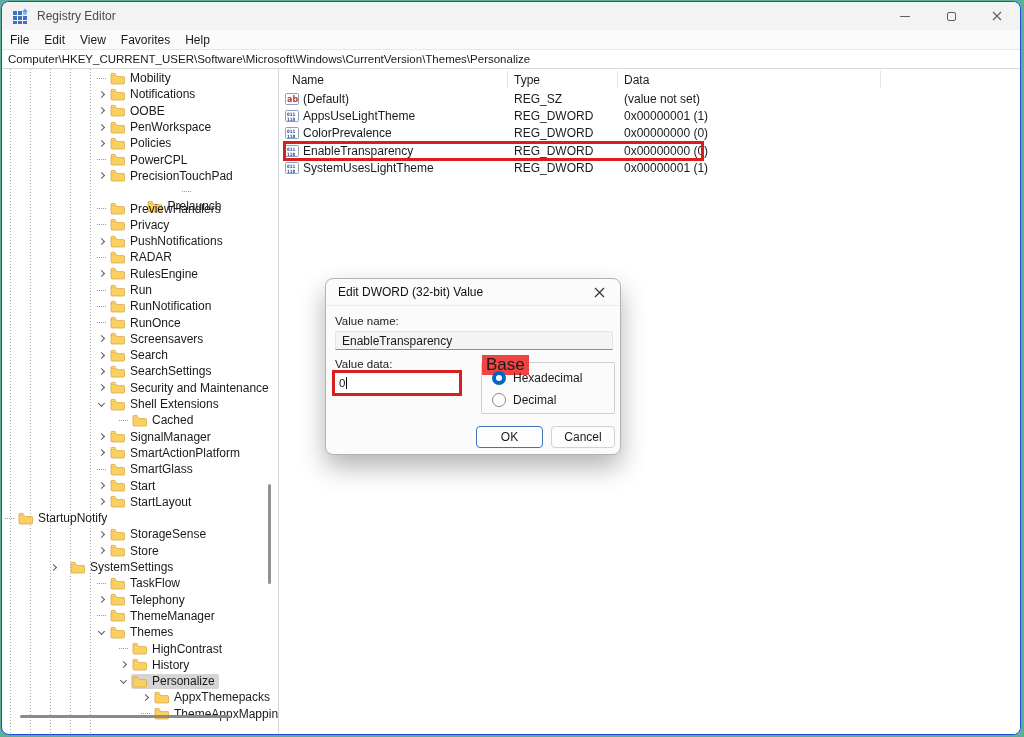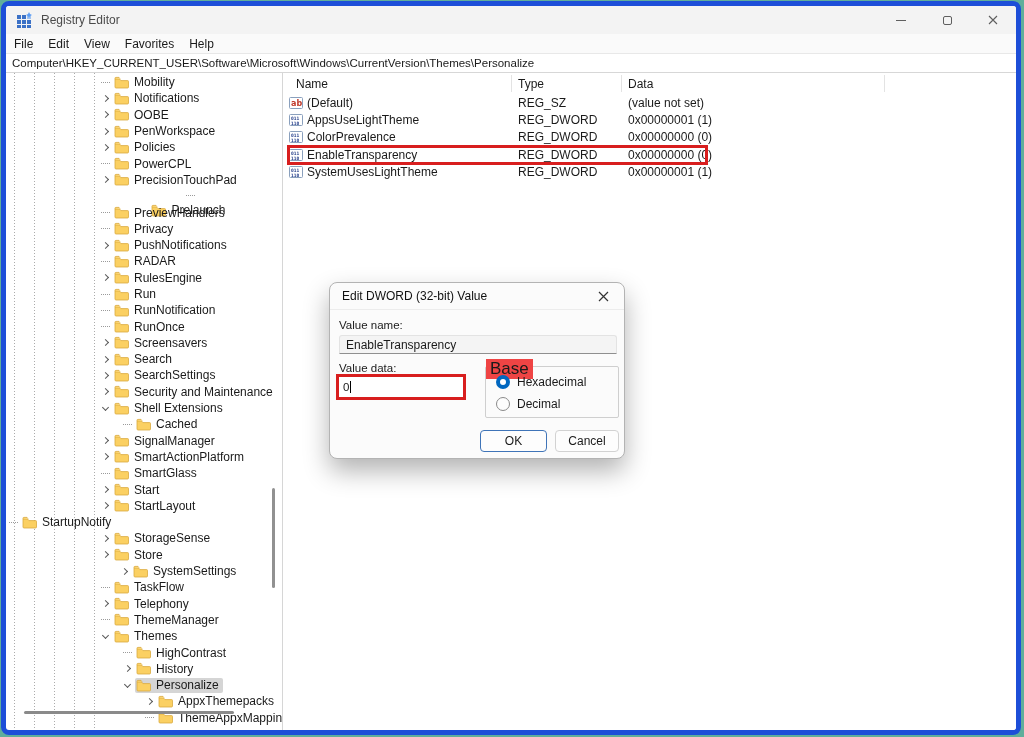--- a/index.html
+++ b/index.html
@@ -1,20 +1,20 @@
 <!DOCTYPE html>
 <html><head>
 <meta charset="utf-8">
 <style>
   * { box-sizing: border-box; margin: 0; padding: 0; }
   html,body { width:1024px; height:737px; }
   body { font-family:"Liberation Sans","DejaVu Sans",sans-serif; font-size:12px; color:#1a1a1a; }
   .page { position:relative; width:1024px; height:737px; background:#5fae9b; overflow:hidden; }
   .window { position:absolute; left:1px; top:1px; right:3px; bottom:2px; background:#fff;
-            border:5px solid #1d4ed8; border-radius:8px; overflow:hidden; }
+            border:1px solid #1d4ed8; border-radius:8px; overflow:hidden; }
   
   .titlebar { height:28px; background:#f3f3f3; display:flex; align-items:center; padding-left:10px; }
   .app-icon { width:17px; height:17px; margin-right:8px; display:flex; }
   .title { font-size:12px; color:#4a4a4a; }
   .win-controls { margin-left:auto; display:flex; height:100%; }
   .wbtn { width:46px; height:100%; display:flex; align-items:center; justify-content:center; }
   .min-glyph { width:10px; height:1px; background:#5f5f5f; }
   .max-glyph { width:9px; height:9px; border:1px solid #5f5f5f; border-radius:2px; }
   
   .menubar { height:19px; background:#fafafa; display:flex; align-items:center; padding-left:8px; gap:15px; }
@@ -550,21 +550,21 @@
             <span class="item-body">
               <span class="folder">
                 <svg width="15" height="13" viewBox="0 0 15 13">
                   <path d="M1 3 h4.6 l1.3 1.6 H13.6 a.9.9 0 0 1 .9.9 V11 a1 1 0 0 1 -1 1 H2 a1 1 0 0 1 -1 -1 Z" fill="#fbd062" stroke="#d9a93f" stroke-width="0.8"></path>
                   <path d="M1 3 V2.2 a.8.8 0 0 1 .8-.8 H5 l1 1.2" fill="#fbd062" stroke="#d9a93f" stroke-width="0.8"></path>
                 </svg>
               </span>
               <span>Store</span>
             </span>
           </div>
-          <div class="tree-row" style="padding-left: 111px;">
+          <div class="tree-row" style="padding-left: 44px; gap: 8px;">
             <span class="expander">
               <i class="chev chev-right"></i>
             </span>
             <span class="item-body">
               <span class="folder">
                 <svg width="15" height="13" viewBox="0 0 15 13">
                   <path d="M1 3 h4.6 l1.3 1.6 H13.6 a.9.9 0 0 1 .9.9 V11 a1 1 0 0 1 -1 1 H2 a1 1 0 0 1 -1 -1 Z" fill="#fbd062" stroke="#d9a93f" stroke-width="0.8"></path>
                   <path d="M1 3 V2.2 a.8.8 0 0 1 .8-.8 H5 l1 1.2" fill="#fbd062" stroke="#d9a93f" stroke-width="0.8"></path>
                 </svg>
               </span>

